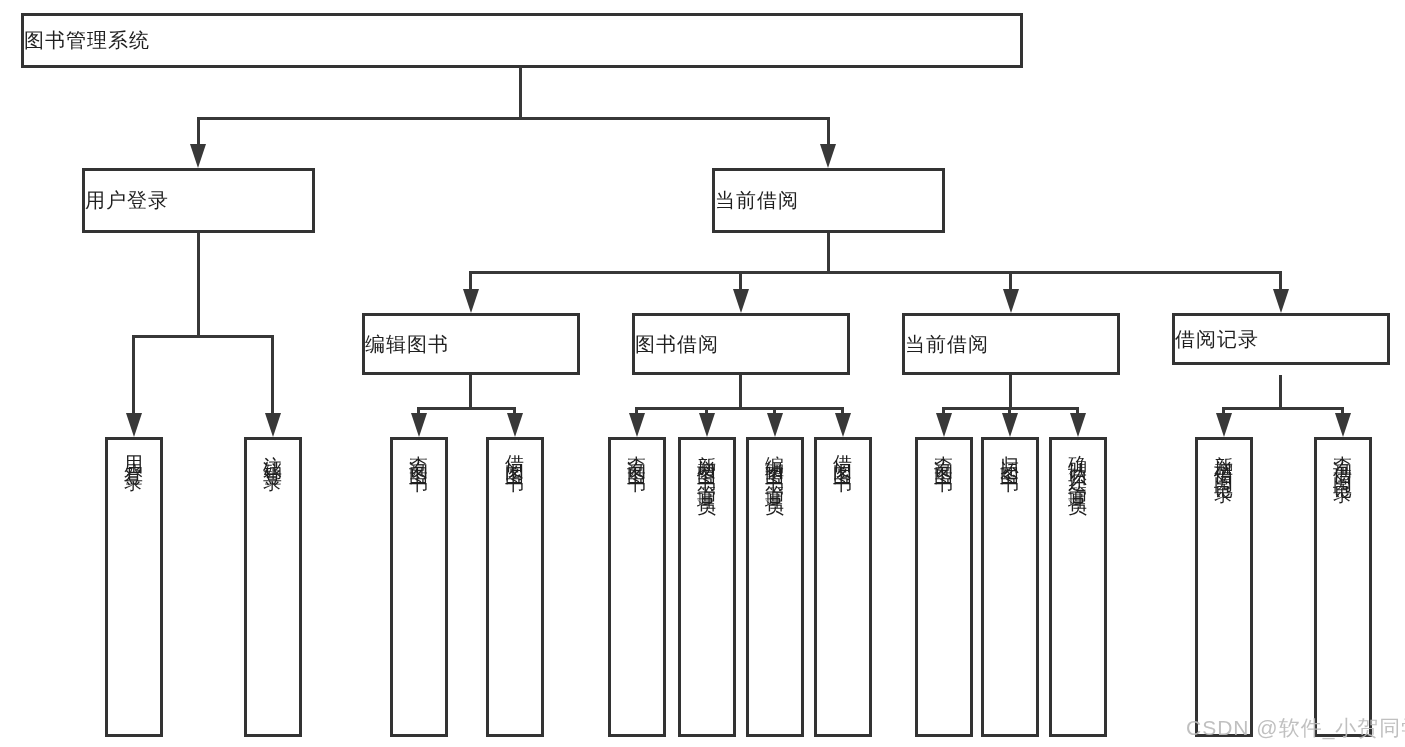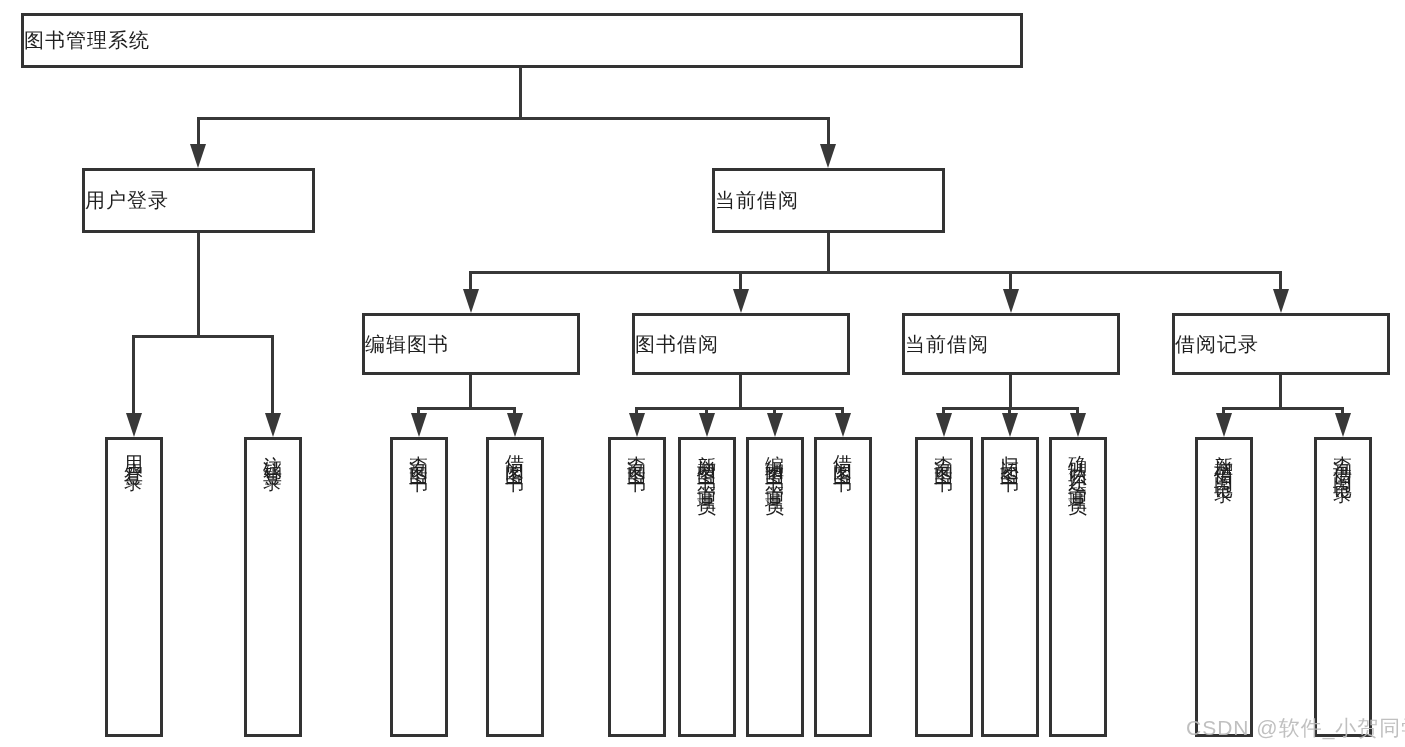--- a/index.html
+++ b/index.html
@@ -72,21 +72,21 @@
 
   <div class="node" style="left:362px;top:313px;width:218px;height:62px;">
     <span>编辑图书</span>
   </div>
   <div class="node" style="left:632px;top:313px;width:218px;height:62px;">
     <span>图书借阅</span>
   </div>
   <div class="node" style="left:902px;top:313px;width:218px;height:62px;">
     <span>当前借阅</span>
   </div>
-  <div class="node" style="left:1172px;top:313px;width:218px;height:62px;">
+  <div class="node" style="left:1172px;top:313px;width:218px;height:52px;">
     <span>借阅记录</span>
   </div>
 
   <div class="vl" style="left:469px;top:375px;height:34px;"></div>
   <div class="hl" style="left:417px;top:407px;width:99px;"></div>
   <div class="vl" style="left:417px;top:407px;height:8px;"></div>
   <div class="arw" style="left:411px;top:413px;"></div>
   <div class="vl" style="left:513px;top:407px;height:8px;"></div>
   <div class="arw" style="left:507px;top:413px;"></div>
 

